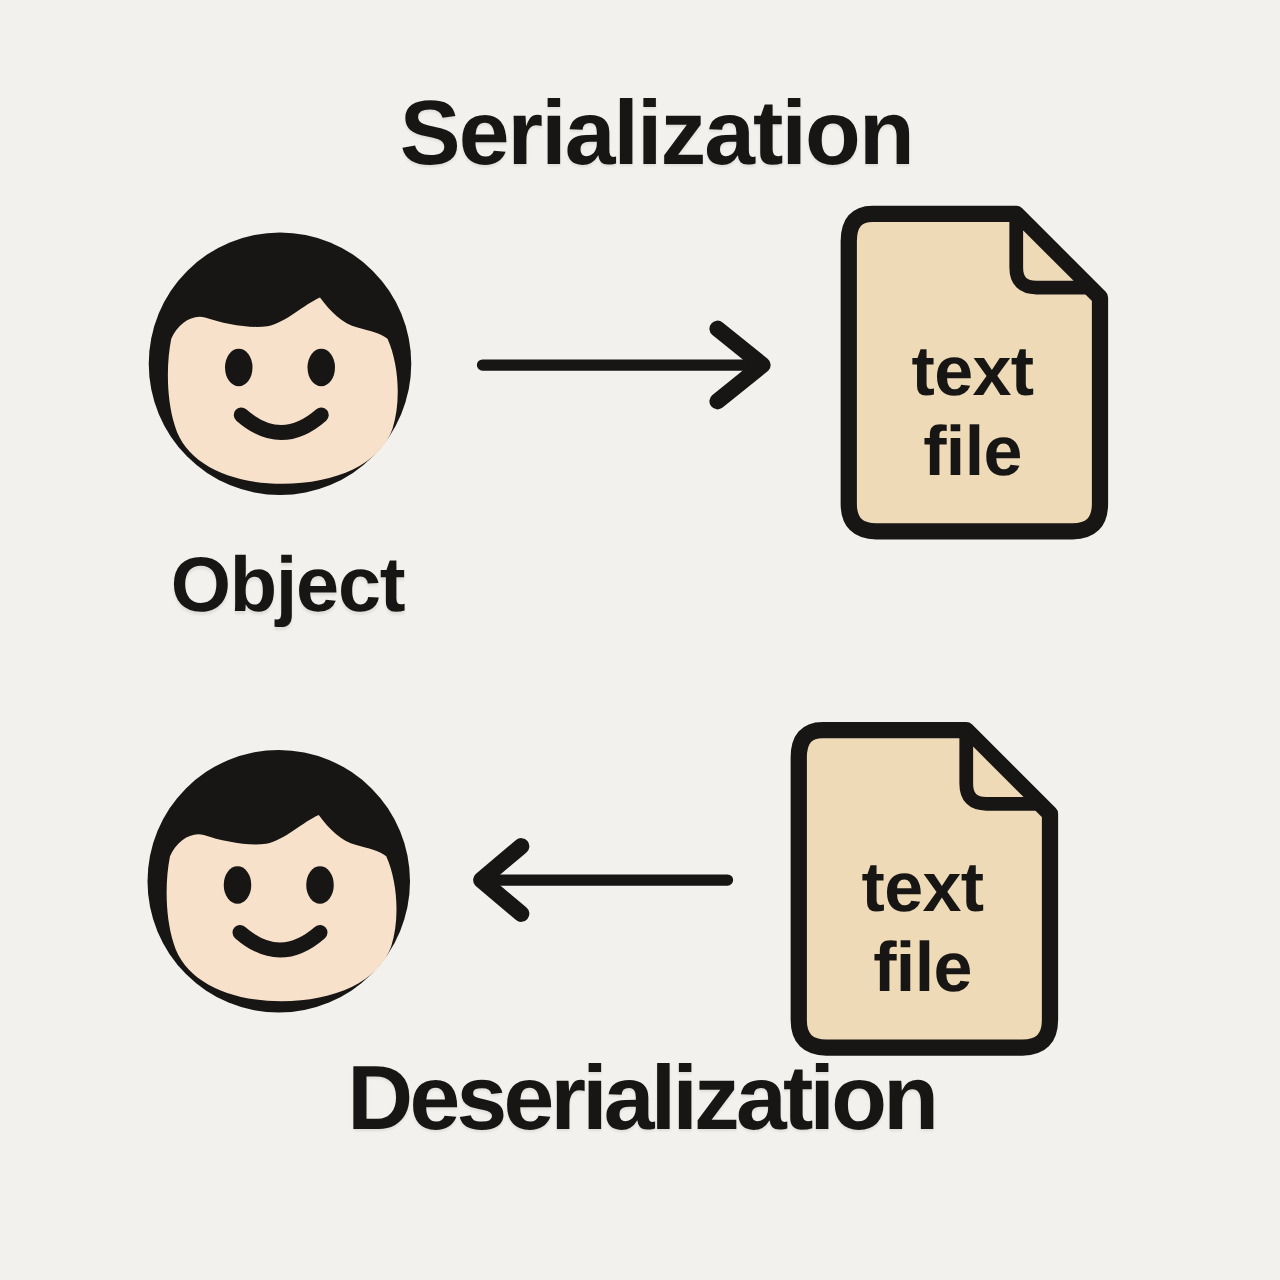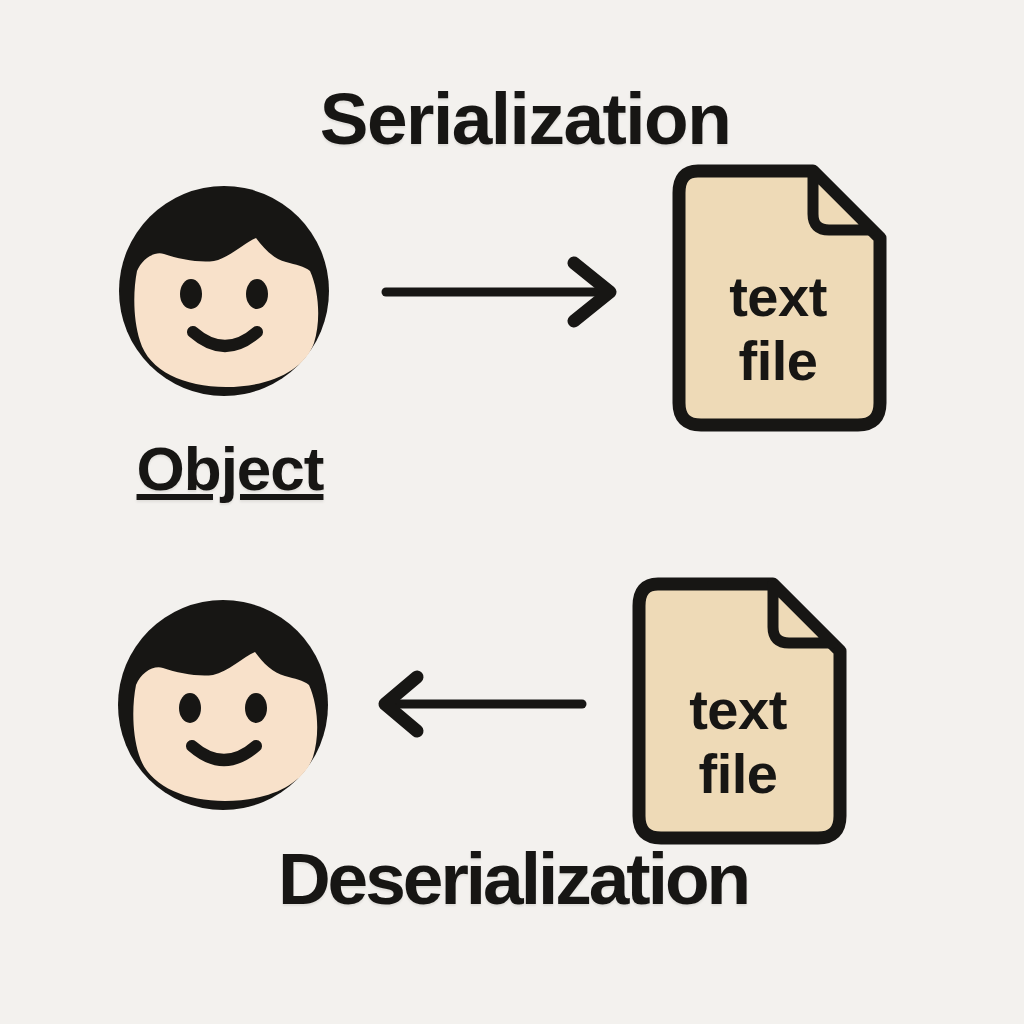--- a/index.html
+++ b/index.html
@@ -71,21 +71,21 @@
   .arrow-head {
     stroke: var(--ink); stroke-width: 13;
     stroke-linecap: round; stroke-linejoin: round; fill: none;
   }
 </style>
 </head>
 <body>
 
 <div class="canvas">
 
-  <div class="abs title" style="left:525px; top:82px;">Serialization</div>
+  <div class="abs title" style="left:525px; top:70px;">Serialization</div>
 
   <div class="abs" style="left:114px; top:181px; width:220px; height:220px;">
     <svg viewBox="0 0 220 220" aria-hidden="true">
       <circle class="ink-fill" cx="110" cy="110" r="105"></circle>
       <path class="skin-fill" d="M23,90
         C28,78 40,70 50,73
         C65,78 85,82 100,80
         C115,77 130,62 142,57
         C150,68 160,78 172,81
         C182,84 190,85 196,90
@@ -109,21 +109,21 @@
   <div class="abs" style="left:670px; top:164px; width:217px; height:270px;">
     <svg viewBox="0 0 217 270" aria-hidden="true">
       <path class="page" d="M28,7 H143 L210,74 V239
         Q210,261 188,261 H31 Q9,261 9,239 V29 Q9,7 28,7 Z"></path>
       <path class="flap" d="M143,7 L143,50 Q143,66 159,66 L202,66 Z"></path>
       <text class="file-text" x="108" y="152">text</text>
       <text class="file-text" x="108" y="216">file</text>
     </svg>
   </div>
 
-  <div class="abs caption" style="left:230px; top:438px;text-decoration:underline;">Object</div>
+  <div class="abs caption" style="left:230px; top:438px;">Object</div>
 
   <div class="abs" style="left:113px; top:595px; width:220px; height:220px;">
     <svg viewBox="0 0 220 220" aria-hidden="true">
       <circle class="ink-fill" cx="110" cy="110" r="105"></circle>
       <path class="skin-fill" d="M23,90
         C28,78 40,70 50,73
         C65,78 85,82 100,80
         C115,77 130,62 142,57
         C150,68 160,78 172,81
         C182,84 190,85 196,90

